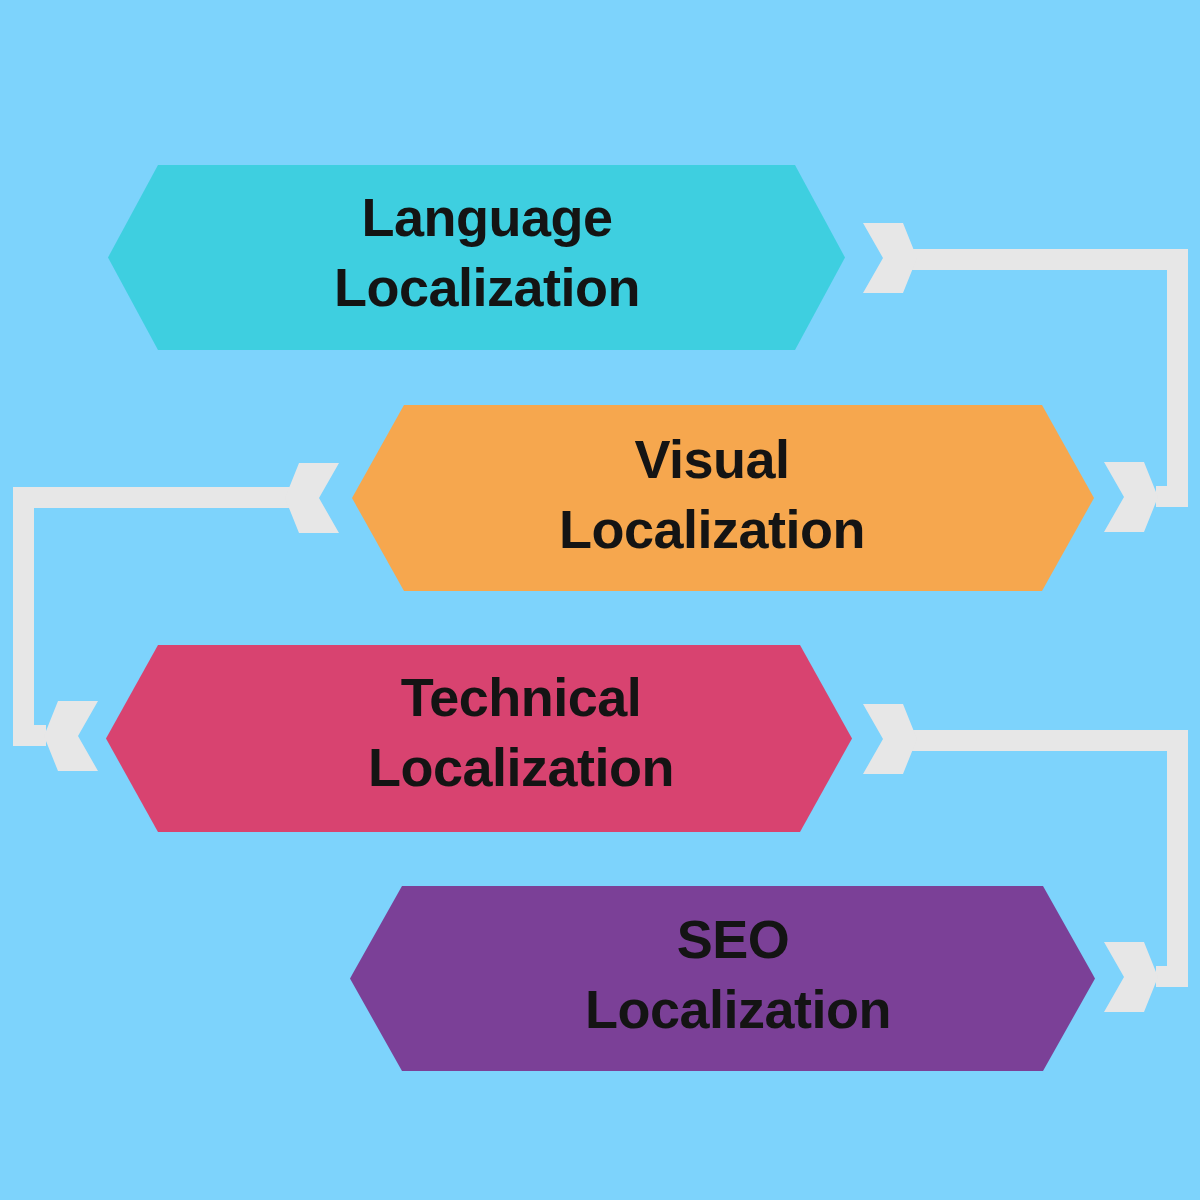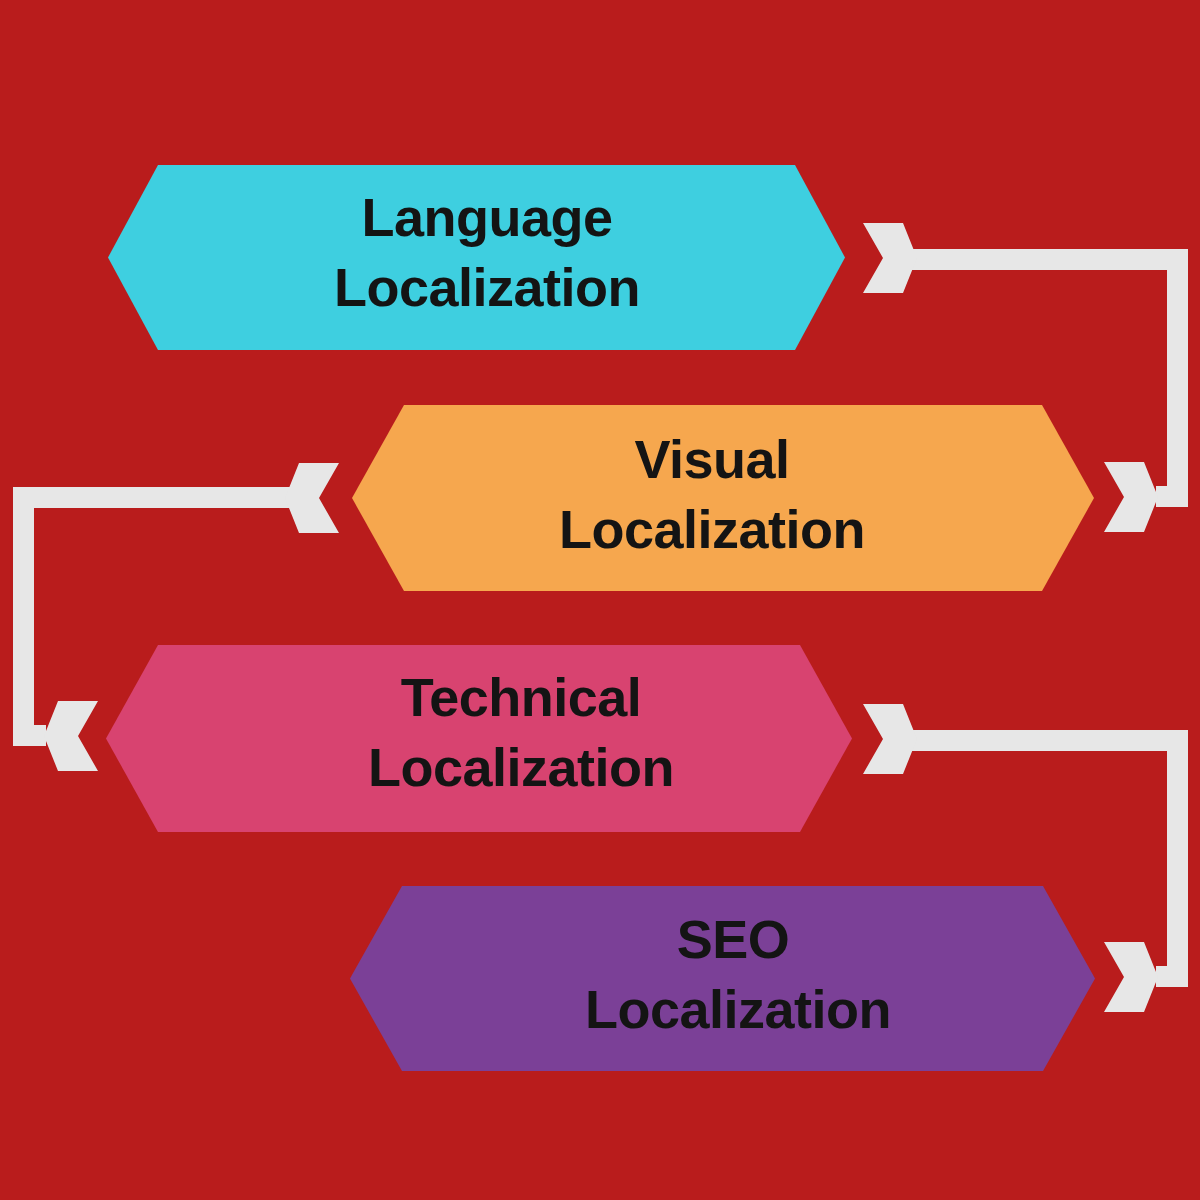--- a/index.html
+++ b/index.html
@@ -4,21 +4,21 @@
 <style>
   html, body {
     margin: 0;
     padding: 0;
     background: #ffffff;
   }
   .canvas {
     position: relative;
     width: 1200px;
     height: 1200px;
-    background: #b91c1c;
+    background: #7dd3fc;
     overflow: hidden;
   }
   svg { display: block; }
   .conn-line {
     fill: none;
     stroke-width: 21;
     stroke-linejoin: miter;
     stroke-linecap: butt;
   }
   .step-label {

